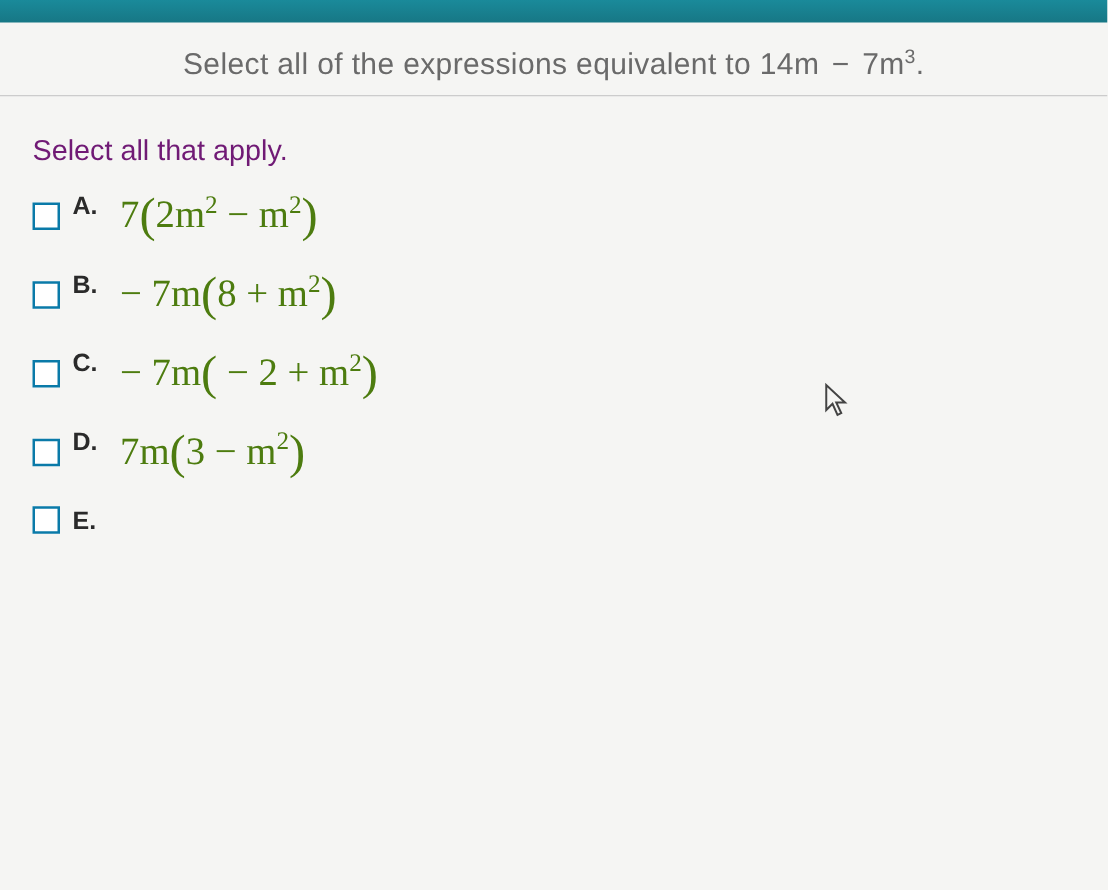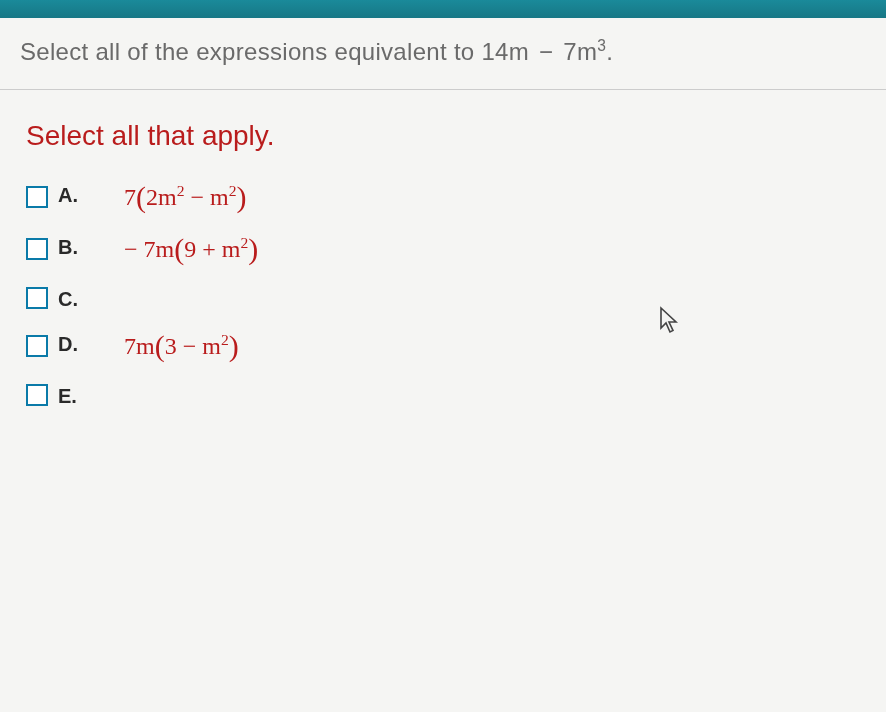--- a/index.html
+++ b/index.html
@@ -14,35 +14,36 @@
       height: 712px;
       position: relative;
       overflow: hidden;
     }
     .top-bar {
       height: 18px;
       background: linear-gradient(to bottom, #1a8a9a, #177785);
       width: 100%;
     }
     .question-area {
-      padding: 20px 20px 23px 20px;
+      padding: 20px 20px 10px 20px;
       border-bottom: 1px solid #ccc;
+      text-align: center;
     }
     .question-text {
       font-size: 24px;
       color: #6a6a6a;
       letter-spacing: 0.3px;
     }
     .content-area {
       padding: 30px 26px 20px 26px;
     }
     .instruction {
-      font-size: 28px;
-      color: #b91c1c;
-      margin-bottom: 28px;
+      font-size: 23px;
+      color: #701a75;
+      margin-bottom: 16px;
     }
     .options {
       display: flex;
       flex-direction: column;
       gap: 18px;
     }
     .option-row {
       display: flex;
       align-items: center;
       gap: 10px;
@@ -58,24 +59,23 @@
     }
     .option-letter {
       font-size: 20px;
       font-weight: bold;
       color: #2a2a2a;
       width: 28px;
       align-self: flex-start;
       padding-top: 4px;
     }
     .expression {
-      font-size: 24px;
-      color: #b91c1c;
+      font-size: 31px;
+      color: #4d7c0f;
       font-family: 'Cambria Math', 'Times New Roman', serif;
-      margin-left: 28px;
     }
     sup {
       font-size: 0.65em;
       vertical-align: super;
       line-height: 0;
     }
     .minus {
       margin: 0 3px;
     }
     .big-paren {
@@ -110,27 +110,30 @@
       <span class="option-letter">A.</span>
       <span class="expression">
         <span>7</span><span class="big-paren">(</span><span>2m</span><sup>2</sup><span> − m</span><sup>2</sup><span class="big-paren">)</span>
       </span>
     </div>
 
     <div class="option-row">
       <span class="checkbox"></span>
       <span class="option-letter">B.</span>
       <span class="expression">
-        <span> − 7m</span><span class="big-paren">(</span><span>9 + m</span><sup>2</sup><span class="big-paren">)</span>
+        <span> − 7m</span><span class="big-paren">(</span><span>8 + m</span><sup>2</sup><span class="big-paren">)</span>
       </span>
     </div>
 
     <div class="option-row">
       <span class="checkbox"></span>
       <span class="option-letter">C.</span>
+      <span class="expression">
+        <span> − 7m</span><span class="big-paren">(</span><span> − 2 + m</span><sup>2</sup><span class="big-paren">)</span>
+      </span>
     </div>
 
     <div class="option-row">
       <span class="checkbox"></span>
       <span class="option-letter">D.</span>
       <span class="expression">
         <span>7m</span><span class="big-paren">(</span><span>3 − m</span><sup>2</sup><span class="big-paren">)</span>
       </span>
     </div>
 

